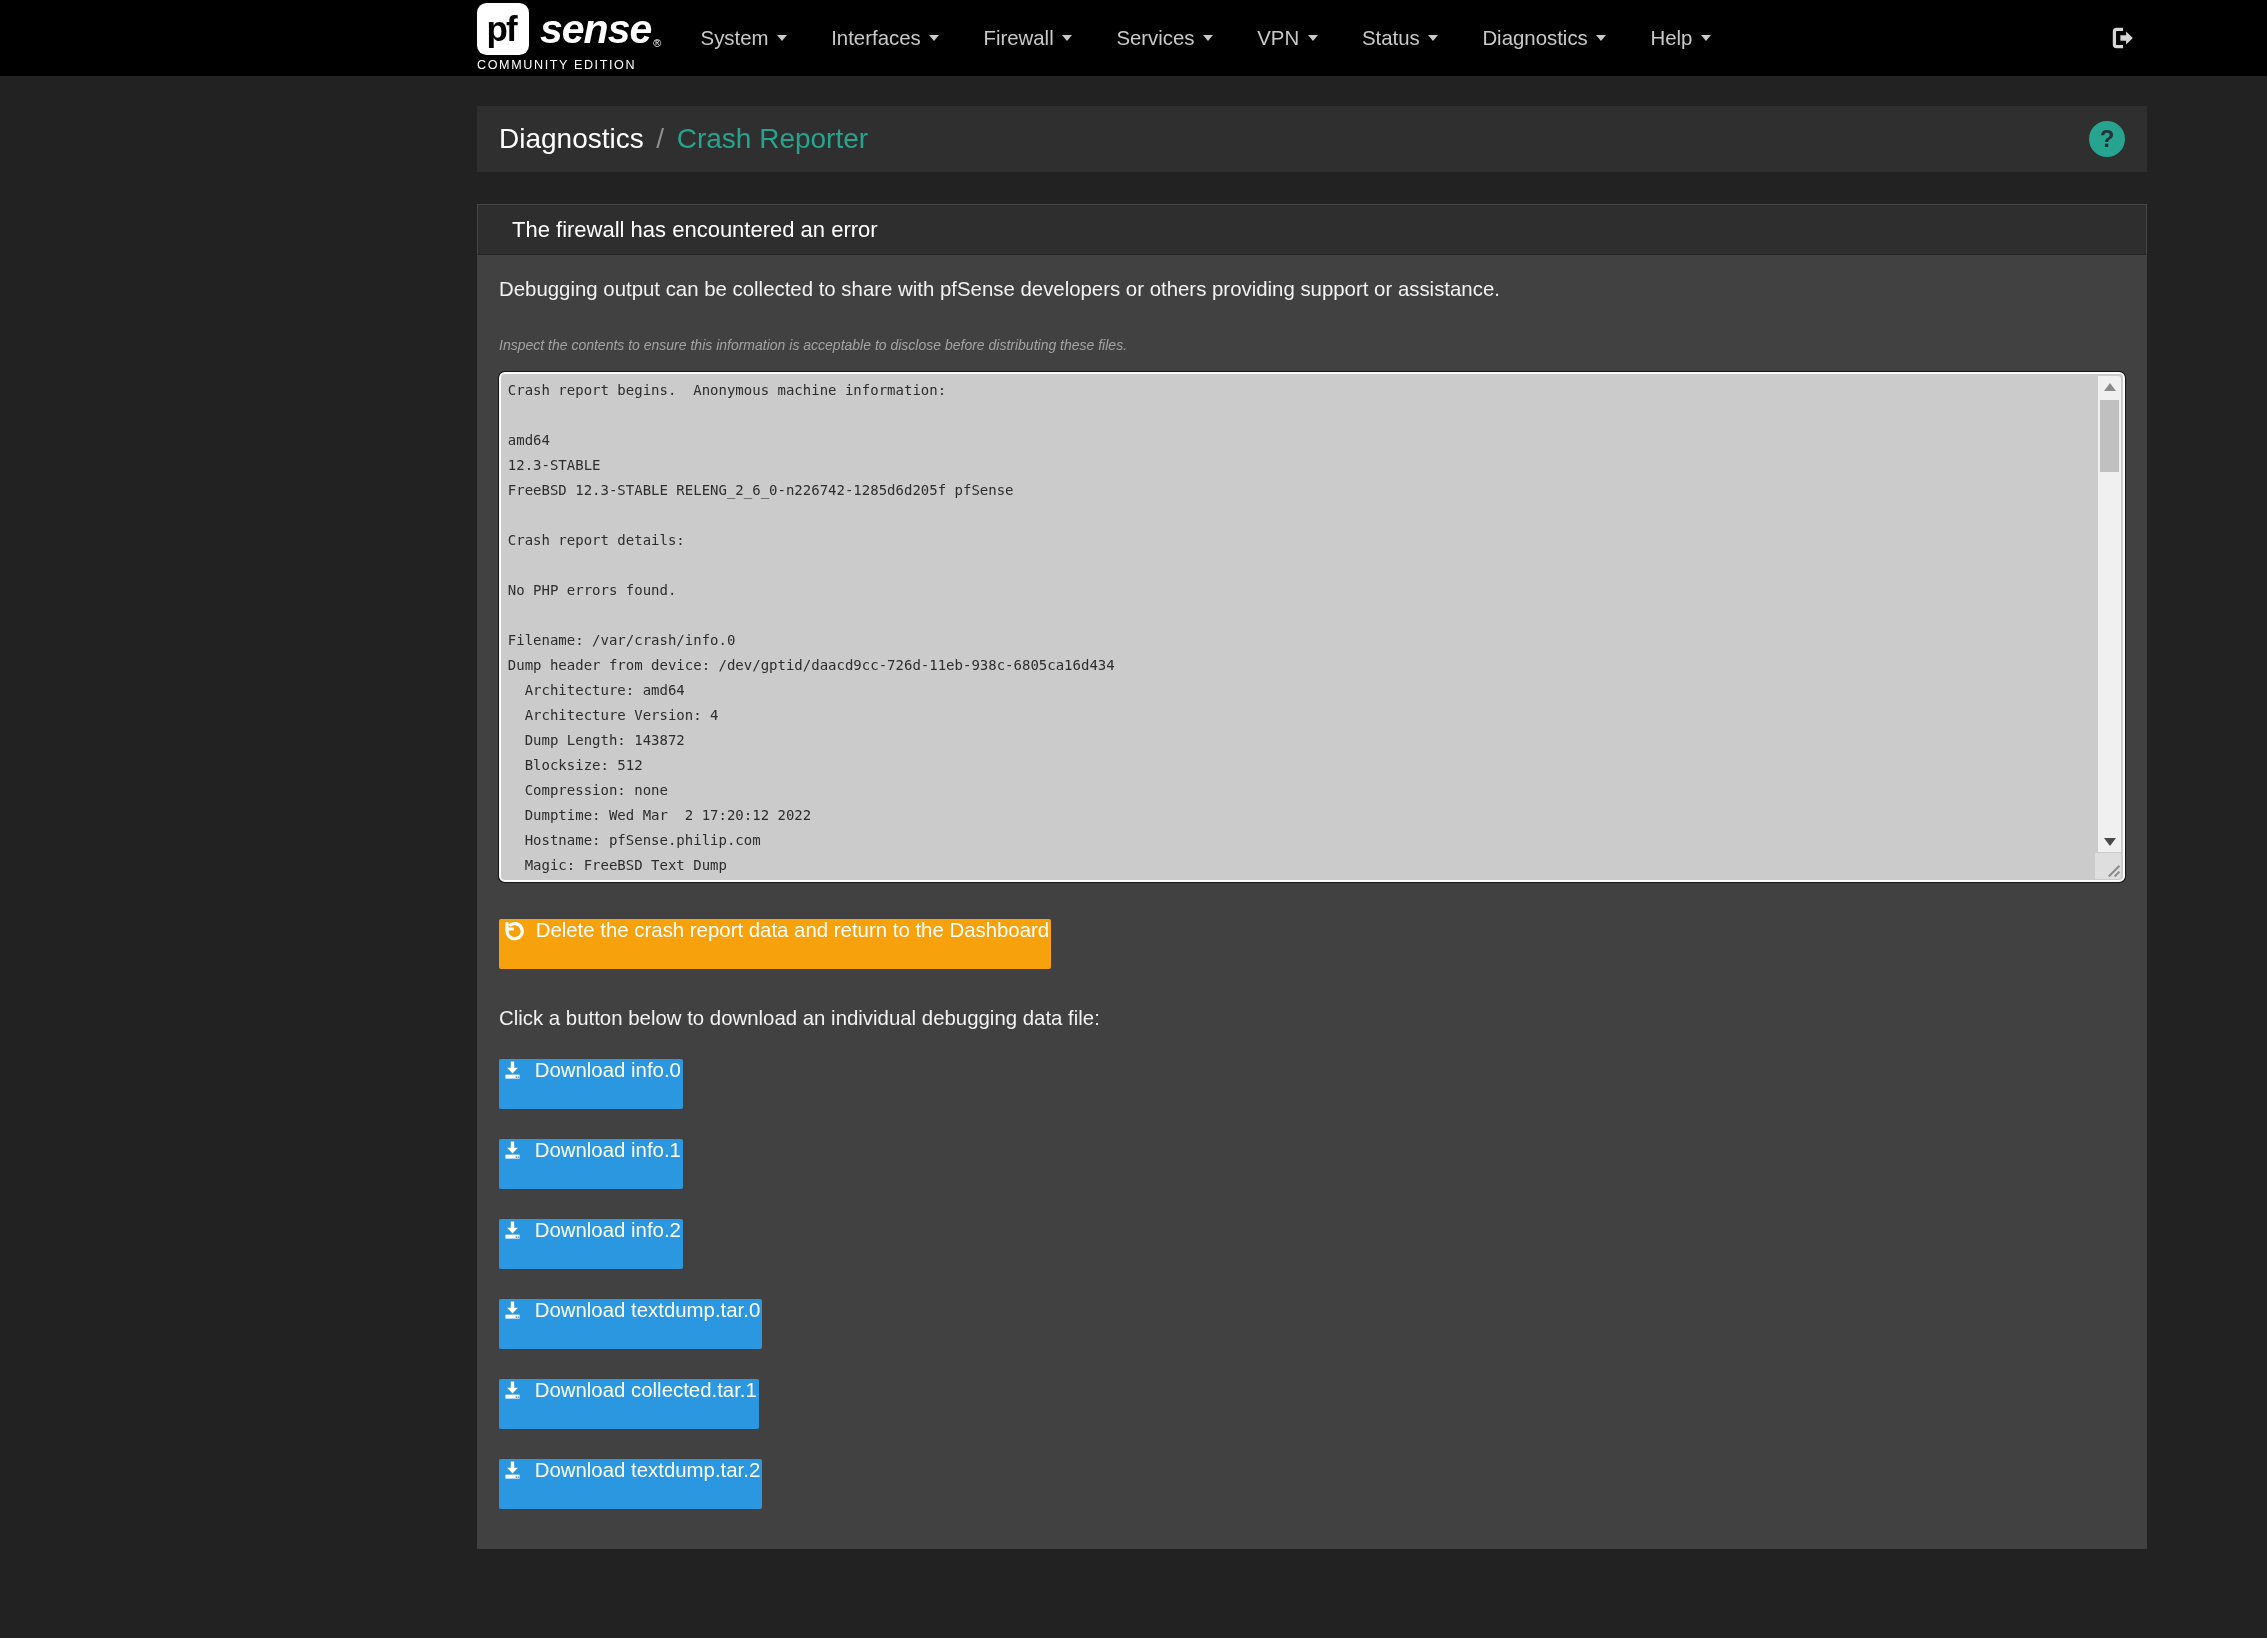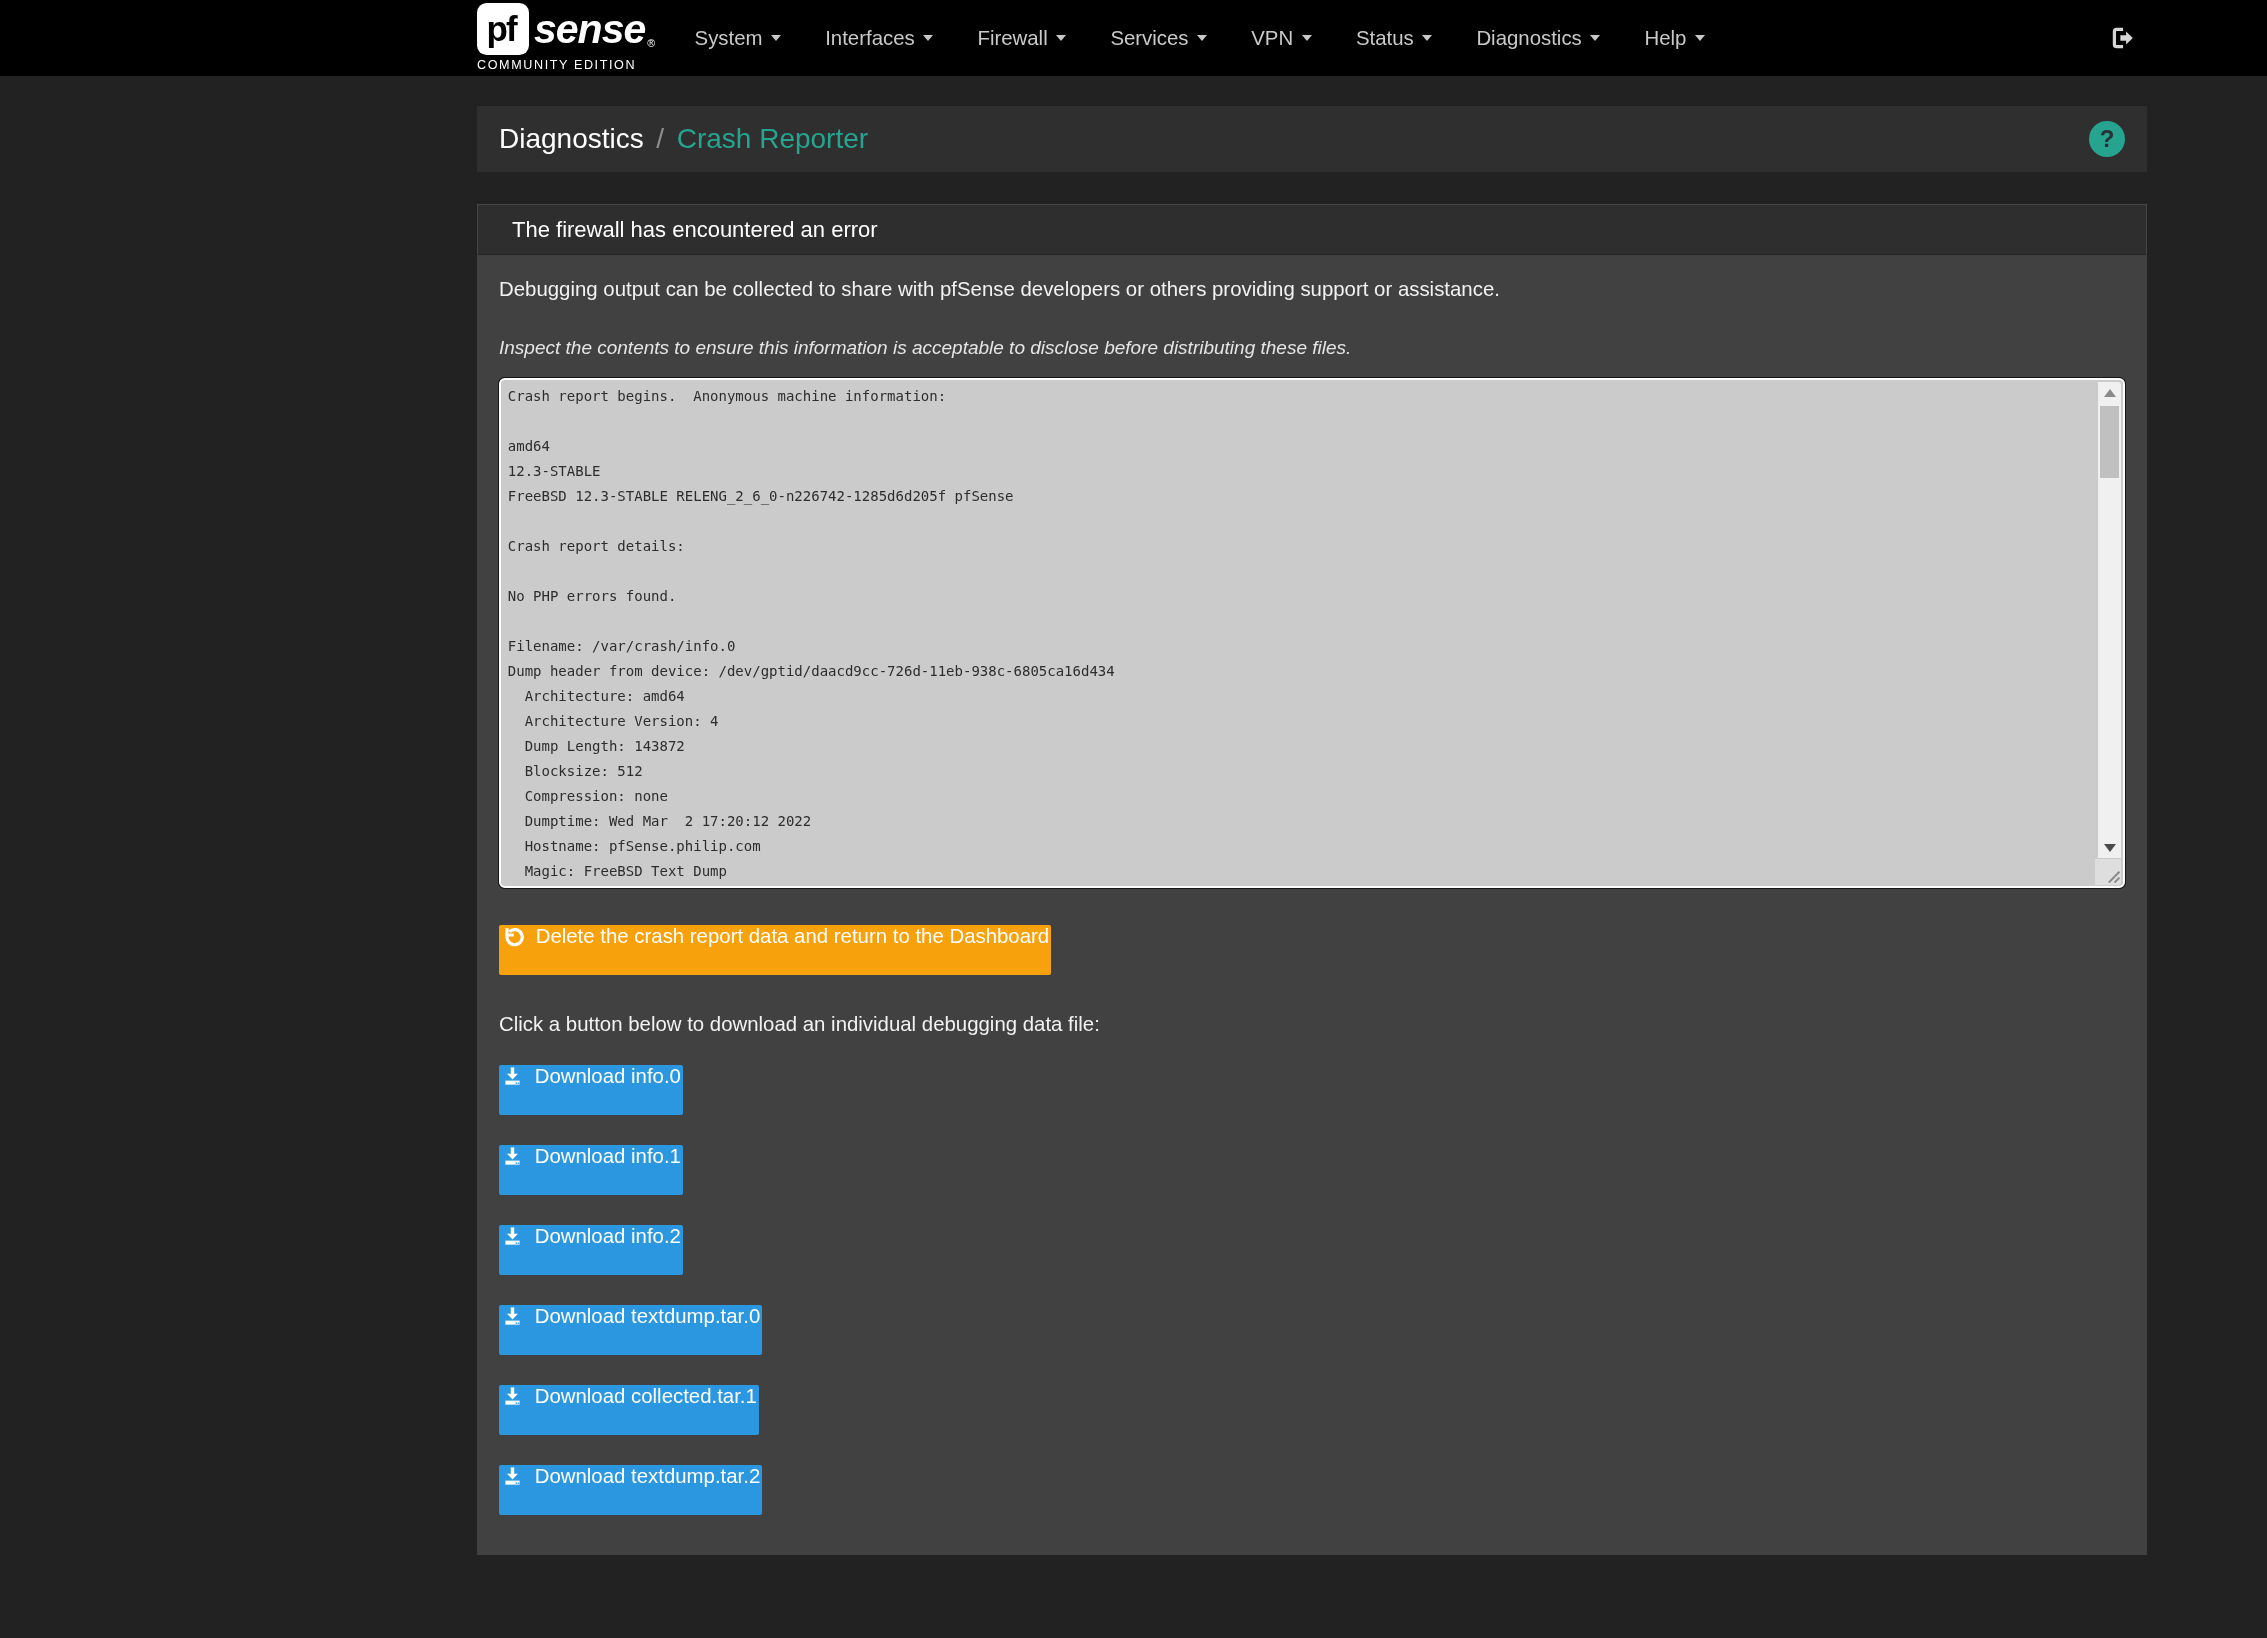--- a/index.html
+++ b/index.html
@@ -16,21 +16,21 @@
   .navbar { height:76px; background:#000; width:100%; }
   .nav-container { display:flex; align-items:center; height:76px; }
   .brand { display:block; text-decoration:none; margin-right:17.5px; cursor:pointer; }
   .brand-row { display:flex; align-items:center; }
   .pf-badge {
     width:52px; height:52px; background:#fff; border-radius:9.7px;
     display:flex; align-items:center; justify-content:center;
     color:#000; font-weight:bold; font-size:35px;
     letter-spacing:-1.9px; padding-right:3.9px;
   }
-  .brand-text { color:#fff; font-style:italic; font-weight:bold; font-size:41px; letter-spacing:-1px; margin-left:5px; }
+  .brand-text { color:#fff; font-style:italic; font-weight:bold; font-size:41px; letter-spacing:-1px; margin-left:11px; }
   .brand-reg { color:#fff; font-size:10.7px; align-self:flex-end; margin:0 0 5.8px 1.9px; }
   .brand-edition { color:#fff; font-size:12.6px; letter-spacing:1.6px; margin-top:6px; white-space:nowrap; }
   .nav-items { display:flex; align-items:center; height:76px; }
   .nav-item {
     color:#c9c9c9; font-size:20.4px; text-decoration:none; cursor:pointer;
     display:flex; align-items:center; height:76px; padding:0 22px;
   }
   .caret {
     display:inline-block; width:0; height:0; margin-left:8.7px;
     border-left:5.8px solid transparent; border-right:5.8px solid transparent;
@@ -55,21 +55,21 @@
 
   
   .panel { margin-top:32px; }
   .panel-header {
     background:#2e2e2e; border:1px solid #454545; border-bottom:1px solid #242424;
     height:51px; display:flex; align-items:center; padding:0 22px;
   }
   .panel-header h2 { margin:12px; color:#fff; font-size:22px; font-weight:normal; }
   .panel-body { background:#414141; padding:1px 22px 40px 22px; }
   .desc { color:#f2f2f2; font-size:20.4px; margin:22px 0 0 0; }
-  .note { color:#e5e5e5; font-size:19px; font-style:italic; margin:36px 0 0 0; }
+  .note { color:#a3a3a3; font-size:14px; font-style:italic; margin:36px 0 0 0; }
 
   
   .ta-wrap { position:relative; margin-top:19.4px; }
   .ta-wrap textarea {
     display:block; width:100%; height:510px; resize:none; overflow:hidden;
     background:#cbcbcb; color:#2d2d2d;
     border:2.9px solid #fbfbfb; border-radius:5.8px;
     box-shadow:0 0 0 1px #151515;
     padding:3.9px 35px 3.9px 6.8px;
     font-family:"DejaVu Sans Mono", monospace;

